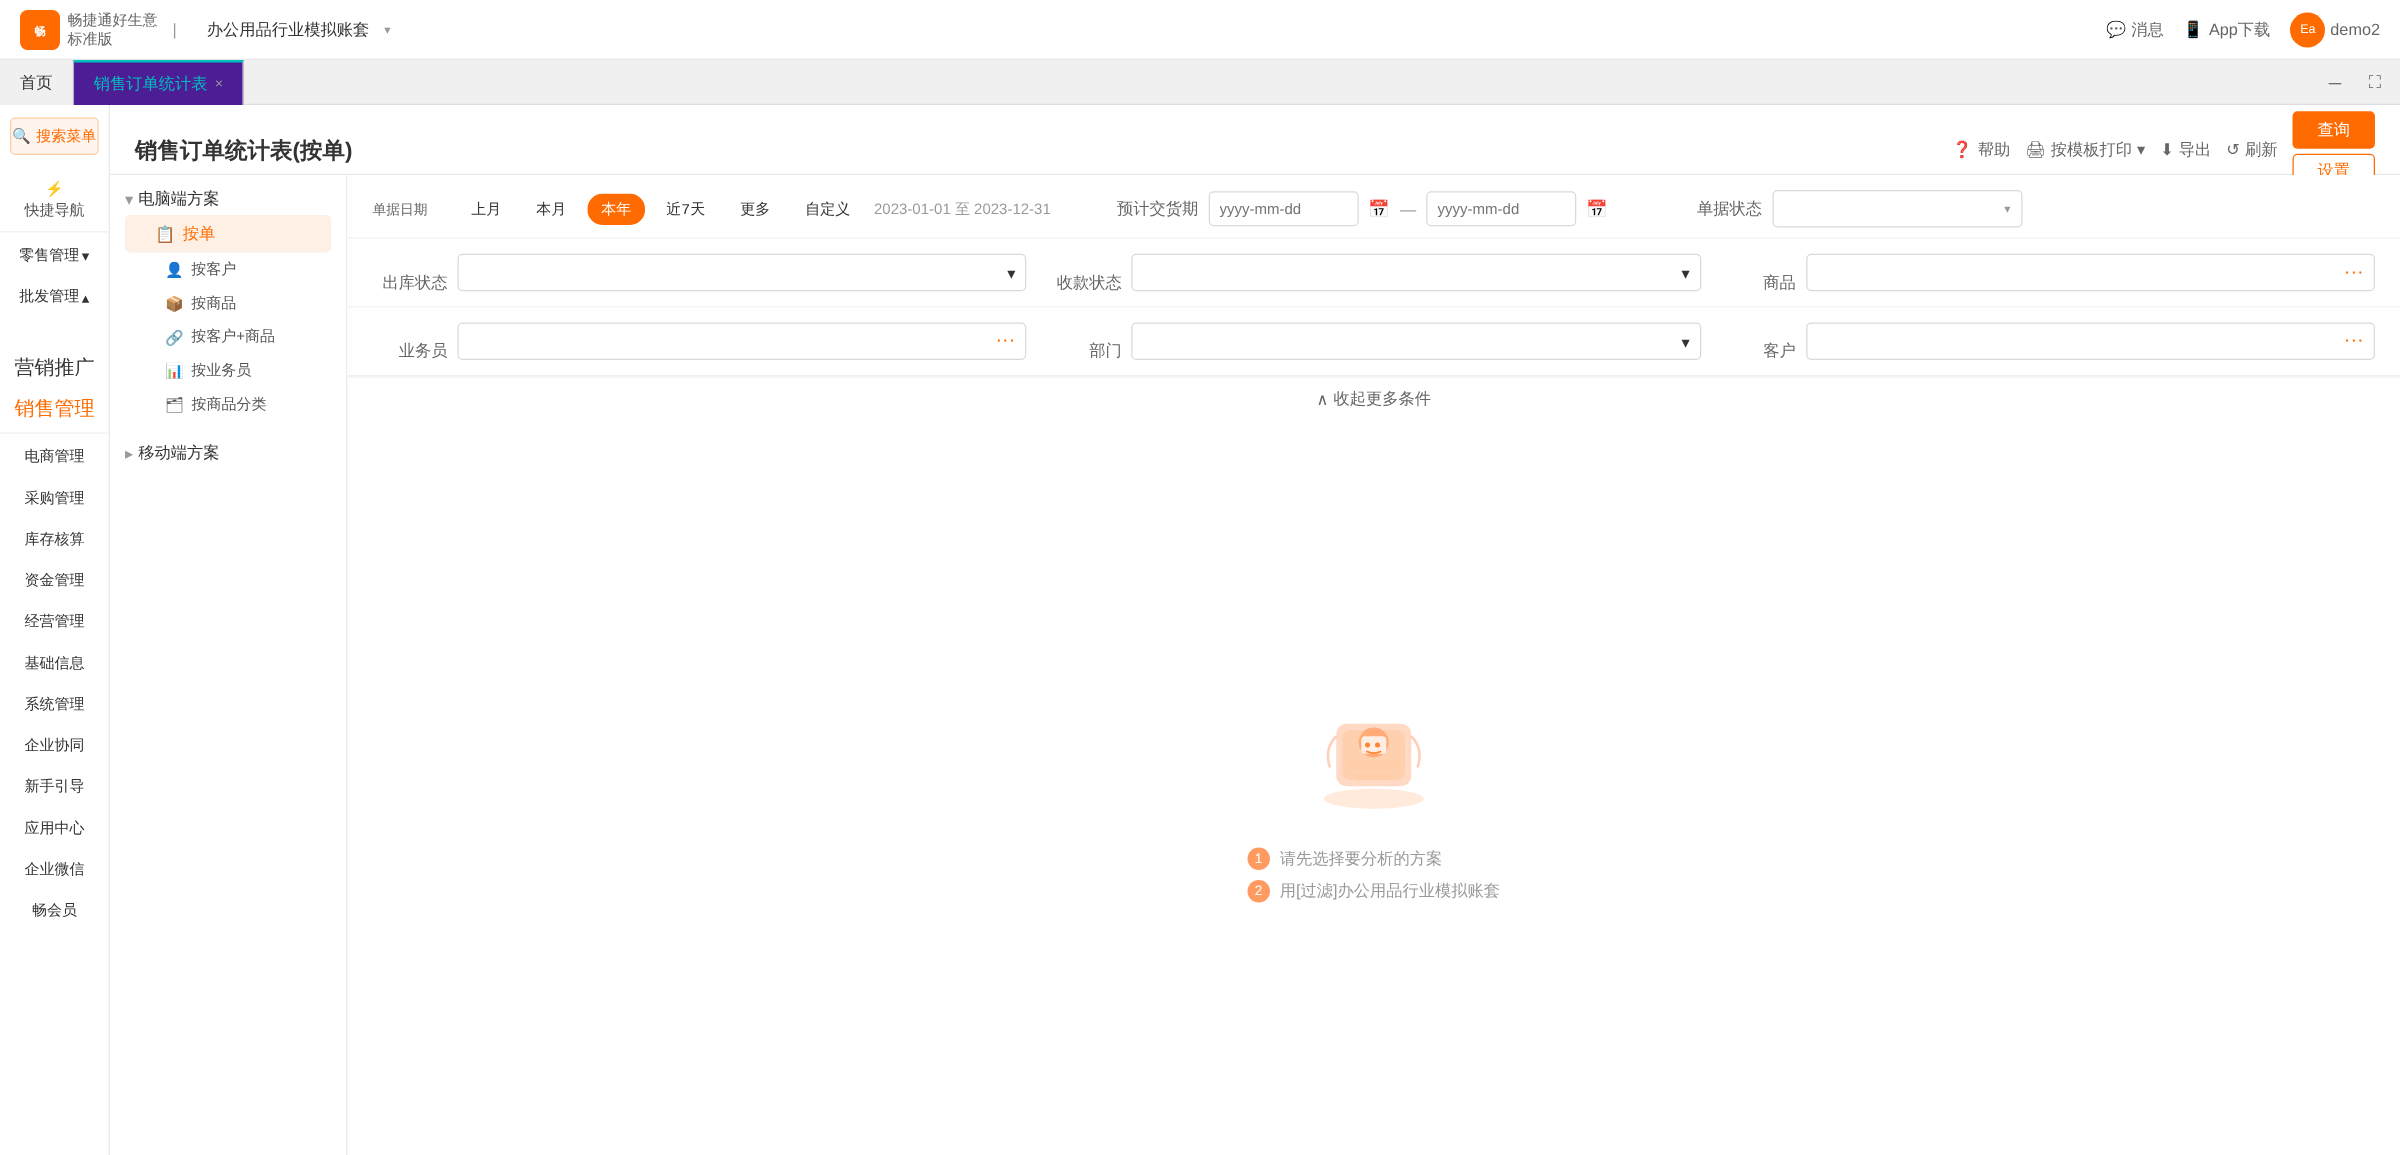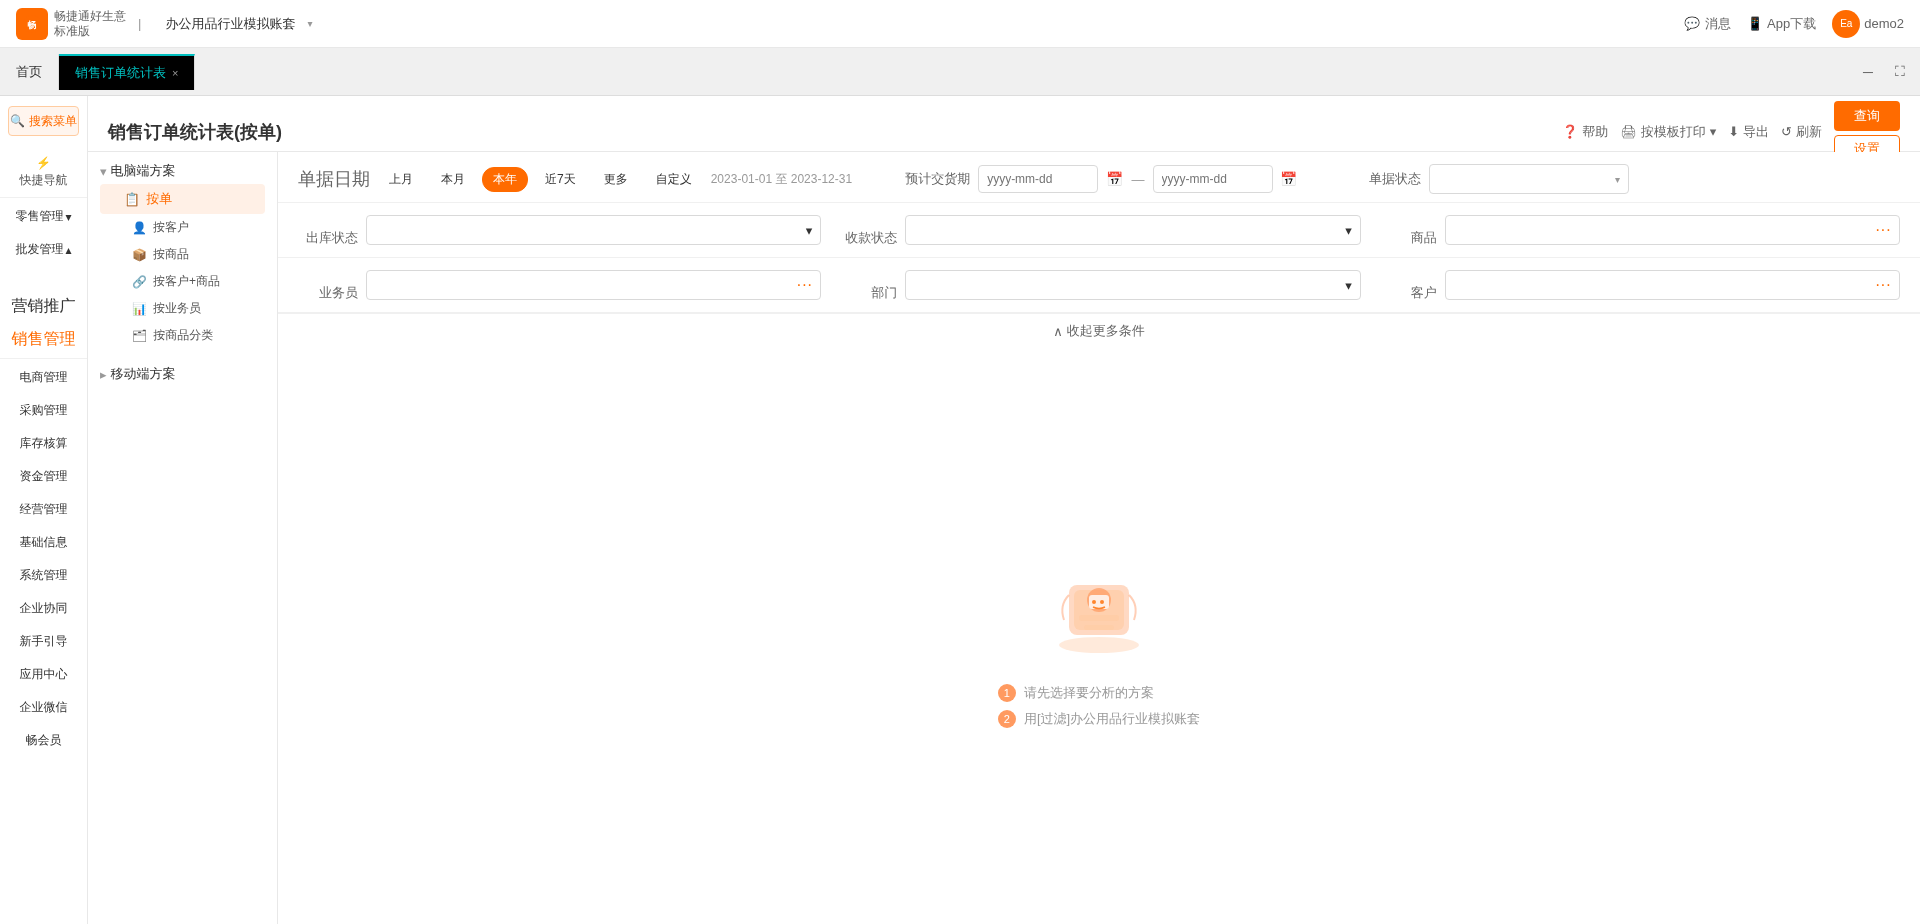--- a/index.html
+++ b/index.html
@@ -11,24 +11,24 @@
     .logo-area { display: flex; align-items: center; gap: 6px; }
     .logo-icon { width: 32px; height: 32px; background: #ff6b00; border-radius: 6px; display: flex; align-items: center; justify-content: center; color: white; font-size: 14px; font-weight: bold; }
     .logo-text { font-size: 12px; color: #666; line-height: 1.2; }
     .app-title { font-size: 13px; color: #333; margin-left: 12px; }
     .dropdown-arrow { color: #999; font-size: 10px; margin-left: 4px; }
     .top-bar-right { display: flex; align-items: center; gap: 16px; color: #666; font-size: 13px; }
     .top-bar-right-item { display: flex; align-items: center; gap: 4px; cursor: pointer; }
     .avatar { width: 28px; height: 28px; border-radius: 50%; background: #ff6b00; display: flex; align-items: center; justify-content: center; color: white; font-size: 12px; }
 
     
-    .tab-bar { background: #f0f0f0; height: 48px; display: flex; align-items: center; padding: 0; flex-shrink: 0; border-bottom: 1px solid #ddd; }
+    .tab-bar { background: #f0f0f0; height: 36px; display: flex; align-items: center; padding: 0; flex-shrink: 0; border-bottom: 1px solid #ddd; }
     .tab-item { height: 36px; display: flex; align-items: center; padding: 0 16px; cursor: pointer; font-size: 13px; color: #666; border-right: 1px solid #ddd; }
     .tab-item.home { background: #f0f0f0; color: #333; }
-    .tab-item.active { background: #000000; color: #00bfbf; border-top: 2px solid #00bfbf; border-bottom: none; }
+    .tab-item.active { background: #4c1d95; color: #00bfbf; border-top: 2px solid #00bfbf; border-bottom: none; }
     .tab-close { margin-left: 6px; color: #999; font-size: 11px; }
     .tab-bar-actions { margin-left: auto; display: flex; align-items: center; padding-right: 8px; gap: 8px; }
     .tab-bar-btn { width: 24px; height: 24px; display: flex; align-items: center; justify-content: center; cursor: pointer; color: #666; font-size: 14px; }
 
     
     .main-layout { display: flex; flex: 1; overflow: hidden; }
 
     
     .sidebar { width: 88px; background: #fff; border-right: 1px solid #e8e8e8; display: flex; flex-direction: column; overflow-y: auto; flex-shrink: 0; }
     .sidebar-search { padding: 10px 8px; }
@@ -67,21 +67,21 @@
     .mobile-category { padding: 4px 12px; }
     .mobile-category-header { display: flex; align-items: center; gap: 4px; font-size: 13px; color: #333; cursor: pointer; padding: 6px 0; }
 
     
     .filter-panel { flex: 1; background: #fff; overflow-y: auto; display: flex; flex-direction: column; }
     .filter-row { display: flex; align-items: center; gap: 8px; }
     .filter-label { color: #666; font-size: 13px; white-space: nowrap; min-width: 60px; text-align: right; margin-top: 16px; }
     .filter-select { flex: 1; height: 30px; border: 1px solid #d9d9d9; border-radius: 4px; padding: 0 8px; font-size: 13px; color: #333; background: #fff; display: flex; align-items: center; justify-content: space-between; cursor: pointer; }
     .filter-select-text { color: #999; }
     .date-chips { display: flex; align-items: center; gap: 6px; }
-    .date-chip { padding: 3px 10px; border-radius: 12px; font-size: 12px; cursor: pointer; border: 1px solid transparent; }
+    .date-chip { padding: 3px 10px; border-radius: 12px; font-size: 12px; cursor: pointer; border: 1px solid transparent; font-family: Liberation Mono, monospace; }
     .date-chip.active { background: #ff6b00; color: white; border-color: #ff6b00; border-radius: 12px; }
     .date-input { width: 120px; height: 28px; border: 1px solid #d9d9d9; border-radius: 4px; padding: 0 8px; font-size: 12px; color: #999; }
     .collapse-btn { display: flex; align-items: center; justify-content: center; padding: 8px; cursor: pointer; color: #666; font-size: 13px; gap: 4px; border-top: 1px solid #f0f0f0; }
 
     
     .empty-state { flex: 1; display: flex; flex-direction: column; align-items: center; justify-content: center; gap: 16px; padding: 40px; }
     .empty-hints { display: flex; flex-direction: column; gap: 8px; }
     .empty-hint { display: flex; align-items: center; gap: 8px; color: #999; font-size: 13px; }
     .hint-num { width: 18px; height: 18px; border-radius: 50%; background: #ff9a60; color: white; display: flex; align-items: center; justify-content: center; font-size: 11px; flex-shrink: 0; }
 
@@ -255,21 +255,21 @@
             <span style="color:#999;">▸</span>
             <span>移动端方案</span>
           </div>
         </div>
       </div>
 
       <div class="filter-panel">
 
         <div style="background:#fff;padding:12px 20px 8px;border-bottom:1px solid #f0f0f0;">
           <div style="display:flex;align-items:center;gap:8px;flex-wrap:wrap;">
-            <span style="color:#666;font-size:18px;min-width:60px;text-align:right;">单据日期</span>
+            <span style="color:#666;font-size:11px;min-width:60px;text-align:left;">单据日期</span>
             <div class="date-chips">
               <span class="date-chip">上月</span>
               <span class="date-chip">本月</span>
               <span class="date-chip active">本年</span>
               <span class="date-chip">近7天</span>
               <span class="date-chip">更多</span>
               <span class="date-chip">自定义</span>
             </div>
             <span style="color:#999;font-size:12px;">2023-01-01 至 2023-12-31</span>
 

